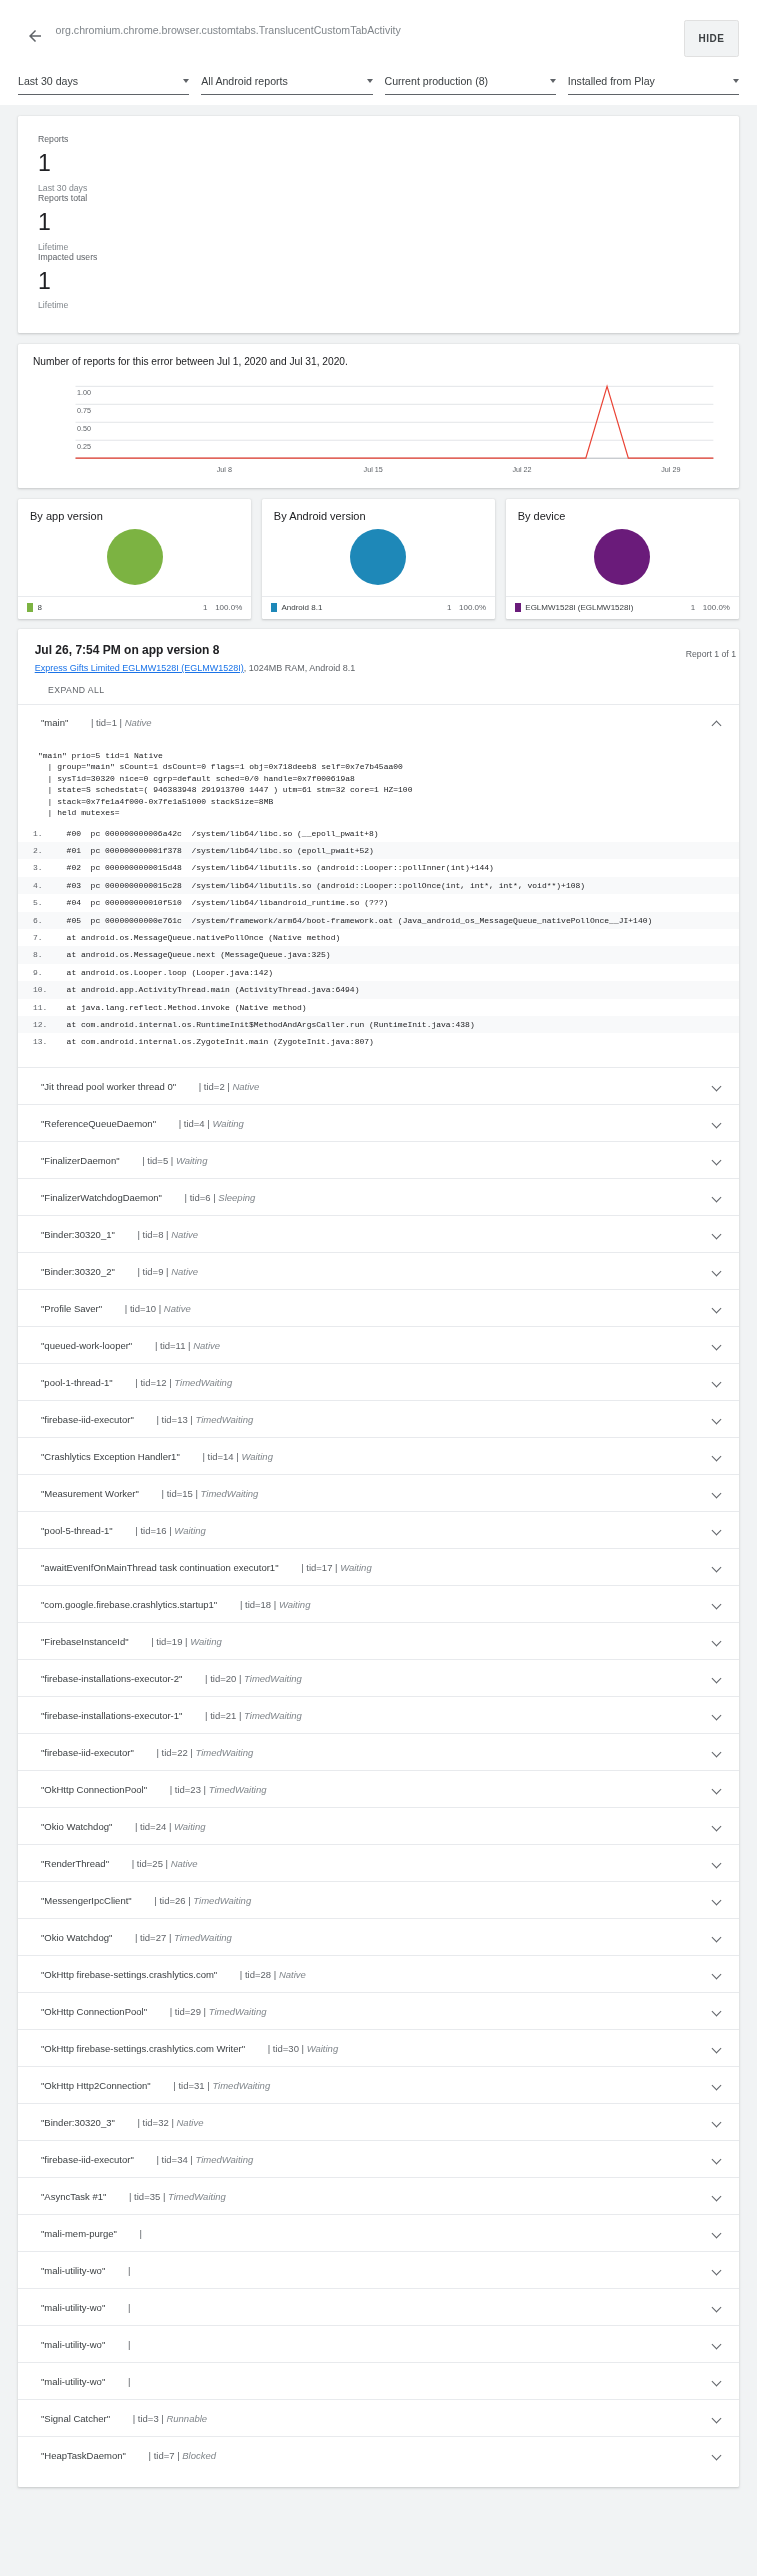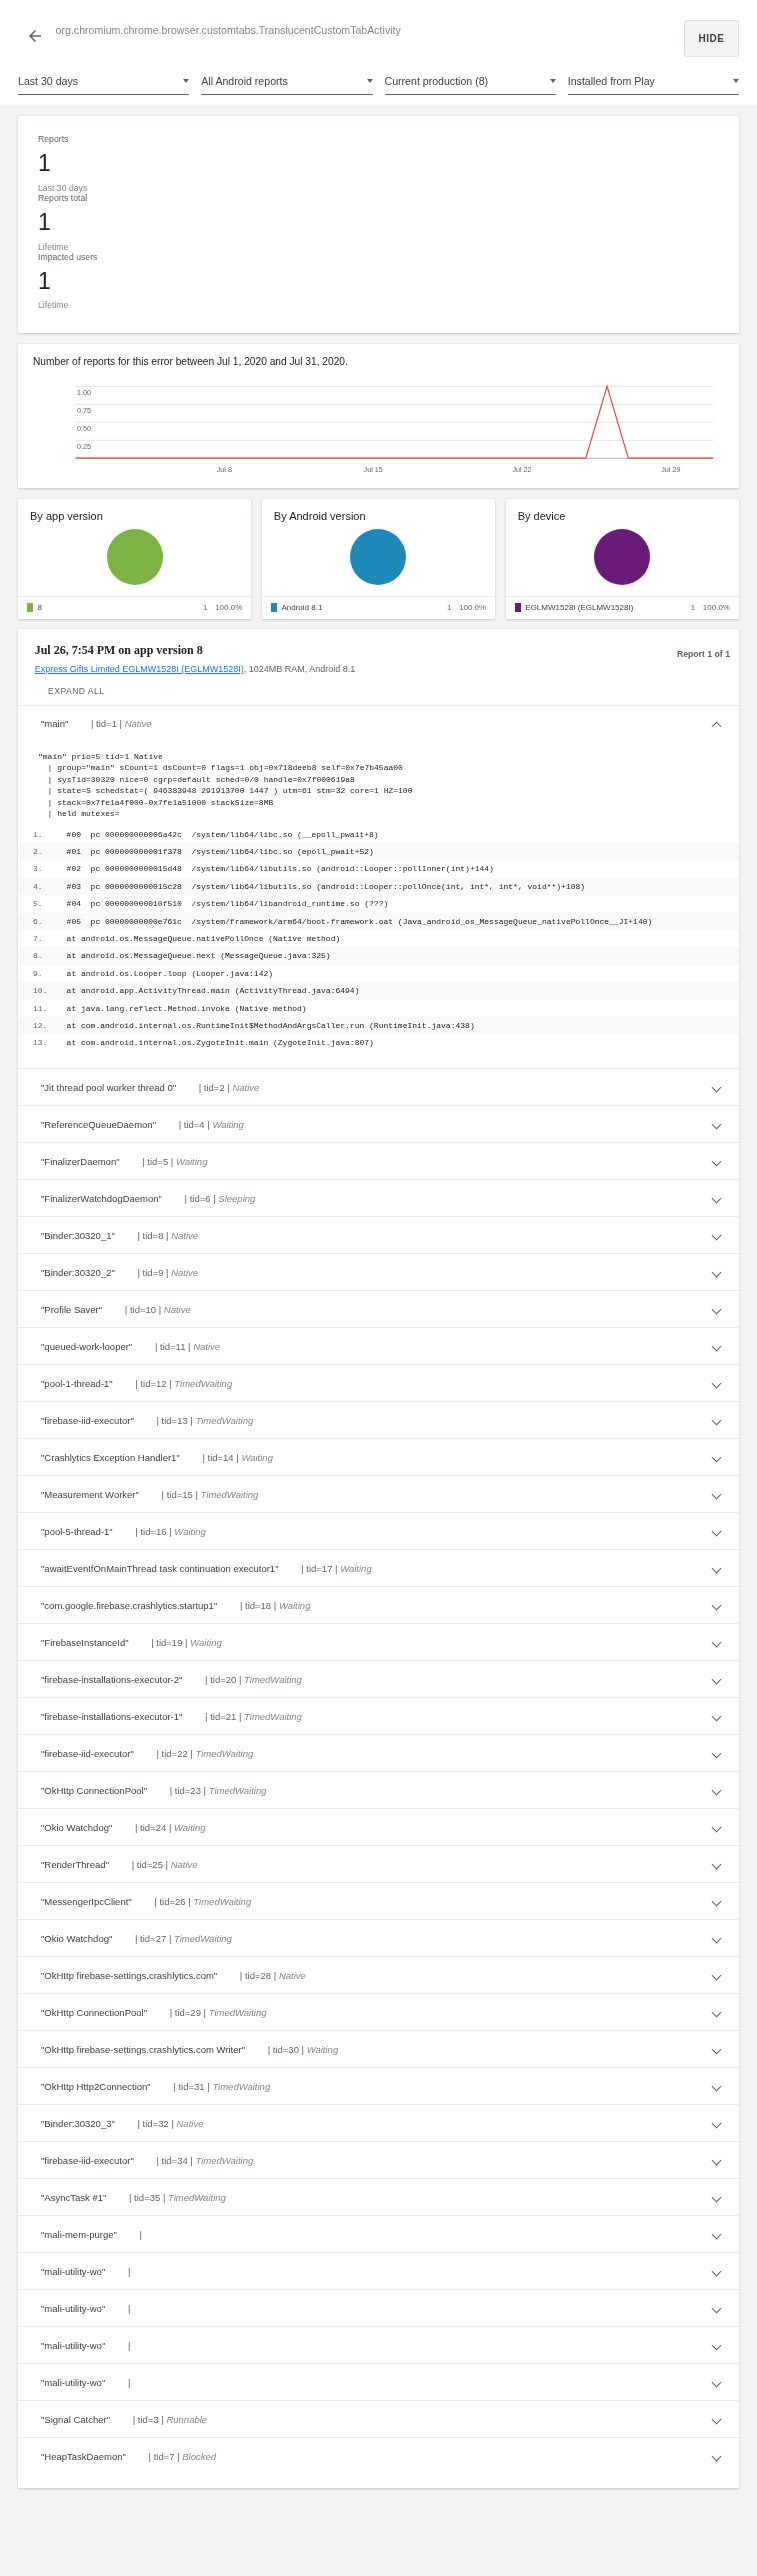--- a/index.html
+++ b/index.html
@@ -153,26 +153,26 @@
   .legend-name {
     flex: 1 1 auto;
     white-space: nowrap; overflow: hidden; text-overflow: ellipsis;
     color: #3c4043;
   }
   .legend-count { flex: 0 0 auto; color: #5f6368; padding: 0 3px; }
   .legend-pct { flex: 0 0 auto; color: #5f6368; }
 
   
   .report-head { padding: 13.7px 16.7px 0 16.7px; position: relative; }
-  .report-title { font-size: 12px; font-weight: bold; color: #202124; font-family: Liberation Serif, serif; }
+  .report-title { font-size: 12px; font-weight: bold; color: #202124; }
   .report-meta { font-size: 9px; color: #5f6368; margin-top: 6px; }
   .report-device { color: #1a73e8; }
   .report-count {
-    position: absolute; right: 9px; top: 20px;
-    font-size: 8.7px; color: #5f6368; font-weight: bold;
+    position: absolute; right: 3px; top: 20px;
+    font-size: 8.7px; color: #5f6368;
   }
   .expand-all {
     padding: 12px 16.7px 9px 30px;
     font-size: 8.7px;
     color: #5f6368;
     letter-spacing: 0.4px;
     cursor: pointer;
   }
 
   

